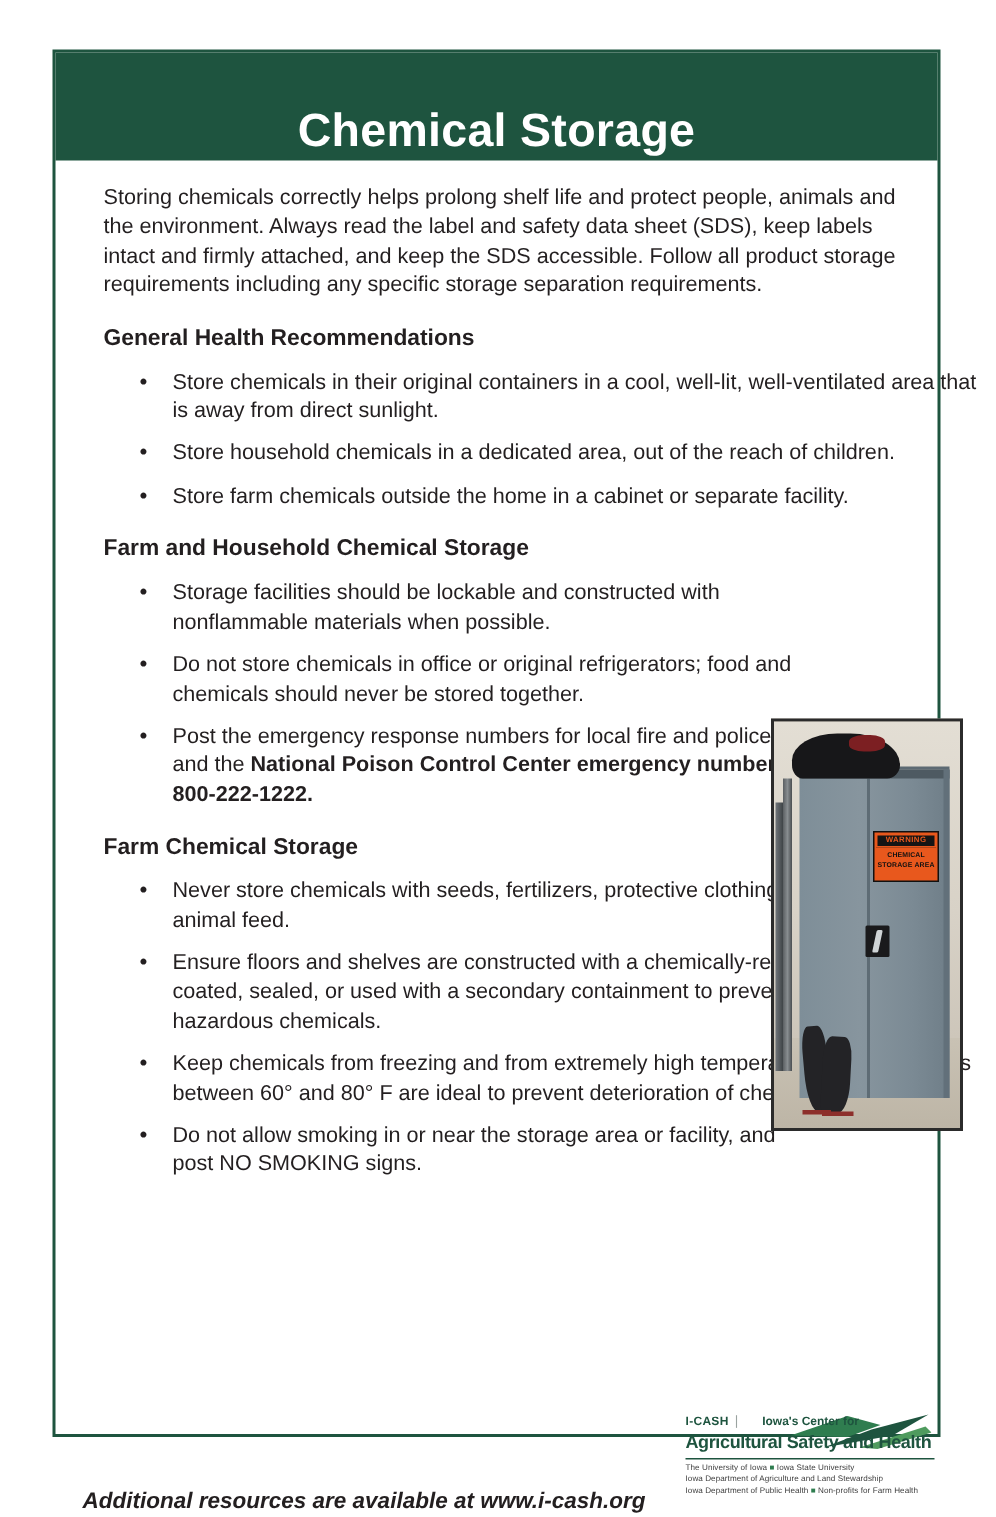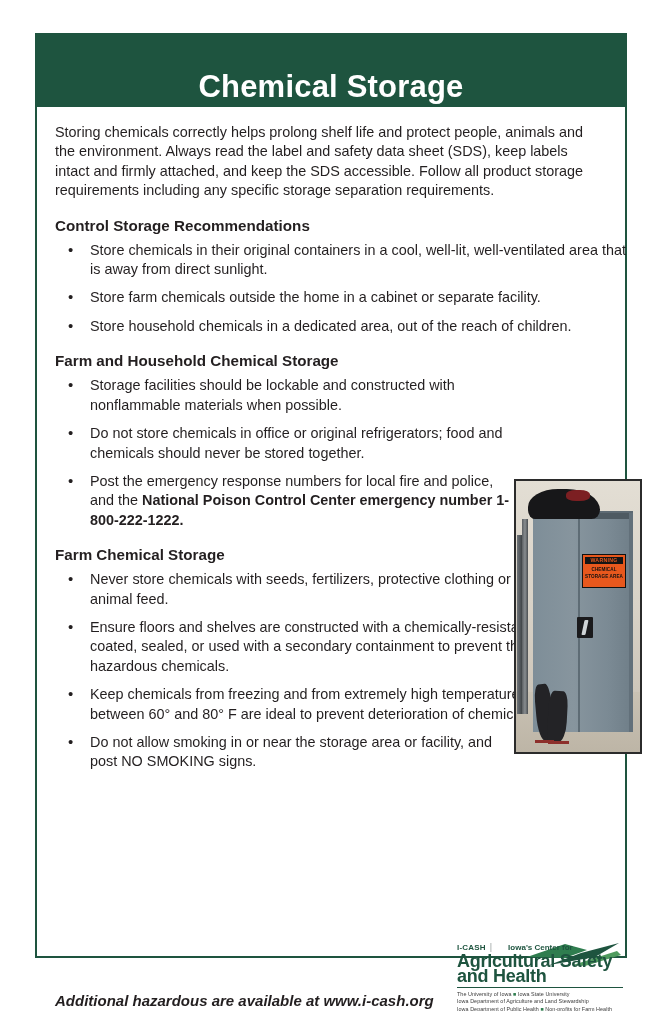--- a/index.html
+++ b/index.html
@@ -37,21 +37,21 @@
     color: #ffffff;
     font-size: 31px;
     font-weight: bold;
     letter-spacing: 0.2px;
     font-family: "Liberation Sans", sans-serif;
     margin-top: 32px;
   }
 
   .content {
     position: relative;
-    padding: 16px 18px 0 18px;
+    padding: 16px 18px 0 32px;
     color: #231f20;
     font-size: 14.4px;
     line-height: 1.33;
   }
 
   .intro {
     margin: 0 0 4px 0;
     width: 545px;
     font-size: 14.4px;
     line-height: 1.345;
@@ -60,21 +60,21 @@
   h2.section-heading {
     font-size: 15.2px;
     font-weight: bold;
     margin: 16px 0 6px 0;
     color: #231f20;
     line-height: 1.2;
   }
 
   ul.bullets {
     list-style: none;
-    margin: 0;
+    margin: 11px;
     padding: 0;
   }
 
   ul.bullets li {
     position: relative;
     padding-left: 35px;
     margin-bottom: 9px;
     line-height: 1.345;
     font-size: 14.4px;
   }
@@ -269,21 +269,21 @@
     font-size: 9px;
     line-height: 8px;
   }
   .logo-center {
     font-size: 8px;
     font-weight: bold;
     color: #1e543f;
     margin-left: 12px;
   }
   .logo-line2 {
-    font-size: 18px;
+    font-size: 12px;
     font-weight: bold;
     color: #1e543f;
     letter-spacing: -0.25px;
     line-height: 15px;
     position: relative;
     z-index: 2;
   }
   .logo-rule {
     width: 100%;
     height: 1px;
@@ -304,25 +304,25 @@
 <div class="page">
 
   <div class="header-band">
     <div class="header-title">Chemical Storage</div>
   </div>
 
   <div class="content">
 
     <p class="intro">Storing chemicals correctly helps prolong shelf life and protect people, animals and the environment. Always read the label and safety data sheet (SDS), keep labels intact and firmly attached, and keep the SDS accessible. Follow all product storage requirements including any specific storage separation requirements.</p>
 
-    <h2 class="section-heading">Control Storage Recommendations</h2>
+    <h2 class="section-heading">General Health Recommendations</h2>
     <ul class="bullets wide">
       <li>Store chemicals in their original containers in a cool, well-lit, well-ventilated area that is away from direct sunlight.</li>
+      <li>Store household chemicals in a dedicated area, out of the reach of children.</li>
       <li>Store farm chemicals outside the home in a cabinet or separate facility.</li>
-      <li>Store household chemicals in a dedicated area, out of the reach of children.</li>
     </ul>
 
     <h2 class="section-heading">Farm and Household Chemical Storage</h2>
     <ul class="bullets narrow">
       <li>Storage facilities should be lockable and constructed with nonflammable materials when possible.</li>
       <li>Do not store chemicals in office or original refrigerators; food and chemicals should never be stored together.</li>
       <li><span>Post the emergency response numbers for local fire and police, and the </span><b>National Poison Control Center emergency number 1-800-222-1222.</b></li>
     </ul>
 
     <h2 class="section-heading">Farm Chemical Storage</h2>
@@ -350,21 +350,21 @@
         <div class="ph-warn-bot">CHEMICAL</div>
         <div class="ph-warn-bot">STORAGE AREA</div>
       </div>
       <div class="ph-handle"></div>
       <div class="ph-boot-a"></div>
       <div class="ph-boot-b"></div>
       <div class="ph-boot-sole-a"></div>
       <div class="ph-boot-sole-b"></div>
     </div>
 
-    <div class="footer-note">Additional hazardous are available at www.i-cash.org</div>
+    <div class="footer-note">Additional resources are available at www.i-cash.org</div>
 
     <div class="logo">
       <svg class="logo-swoosh" viewBox="0 0 96 26">
         <path d="M2 16 L40 3 L62 9 L40 17 Z" fill="#2f7d4f"></path>
         <path d="M24 24 L56 12 L94 2 L70 16 Z" fill="#1e543f"></path>
         <path d="M48 24 L92 10 L96 14 L60 25 Z" fill="#4f9b5e"></path>
       </svg>
       <div class="logo-line1">
         <span class="logo-icash">I-CASH</span>
         <span class="logo-sep">|</span>

